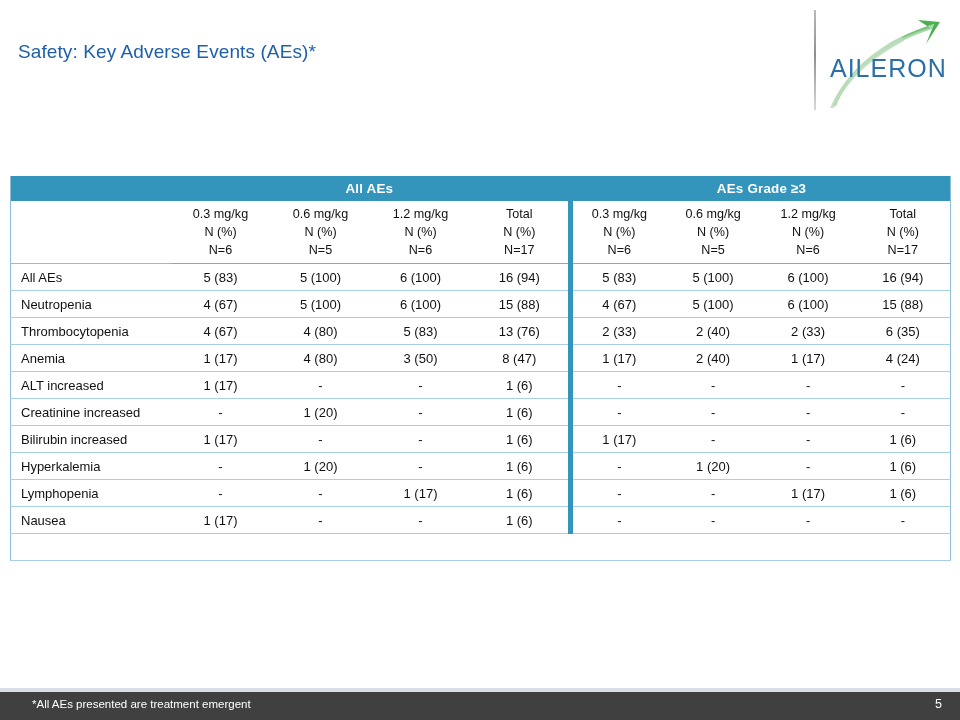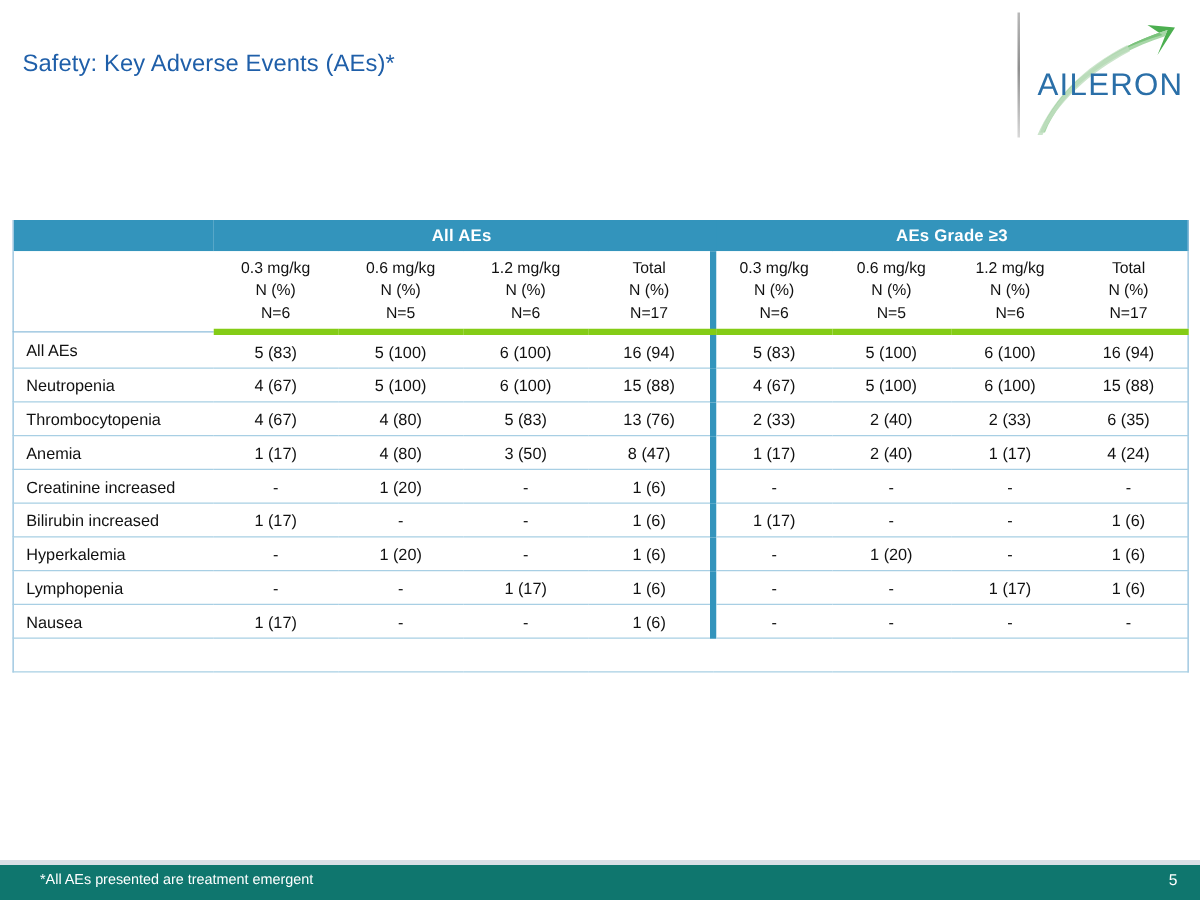--- a/index.html
+++ b/index.html
@@ -103,21 +103,21 @@
   }
 
   
   .col-head {
     height: 62px;
     text-align: center;
     vertical-align: middle;
     font-size: 12.6px;
     line-height: 18px;
     color: #111111;
-    border-bottom: 5px solid #84cc16;
+    border-bottom: 1px solid #84cc16;
     background: #ffffff;
     white-space: nowrap;
   }
   .col-head.rowlabel-head {
     border-bottom: 1px solid #8fbedb;
   }
 
   
   .ae-table tbody td {
     height: 26px;
@@ -160,21 +160,21 @@
     background: #ffffff;
   }
 
   
   .footer-bar {
     position: absolute;
     left: 0;
     bottom: 0;
     width: 960px;
     height: 28px;
-    background: #0f766e;
+    background: #404040;
   }
   .footer-hairline {
     position: absolute;
     left: 0;
     bottom: 28px;
     width: 960px;
     height: 4px;
     background: #d9dfe6;
   }
   .footnote {
@@ -321,20 +321,31 @@
         <td class="val">4 (80)</td>
         <td class="val">3 (50)</td>
         <td class="val div-left">8 (47)</td>
         <td class="val">1 (17)</td>
         <td class="val">2 (40)</td>
         <td class="val">1 (17)</td>
         <td class="val frame-right">4 (24)</td>
       </tr>
 
 
+      <tr>
+        <td class="rowlabel frame-left">ALT increased</td>
+        <td class="val">1 (17)</td>
+        <td class="val">-</td>
+        <td class="val">-</td>
+        <td class="val div-left">1 (6)</td>
+        <td class="val">-</td>
+        <td class="val">-</td>
+        <td class="val">-</td>
+        <td class="val frame-right">-</td>
+      </tr>
 
       <tr>
         <td class="rowlabel frame-left">Creatinine increased</td>
         <td class="val">-</td>
         <td class="val">1 (20)</td>
         <td class="val">-</td>
         <td class="val div-left">1 (6)</td>
         <td class="val">-</td>
         <td class="val">-</td>
         <td class="val">-</td>

